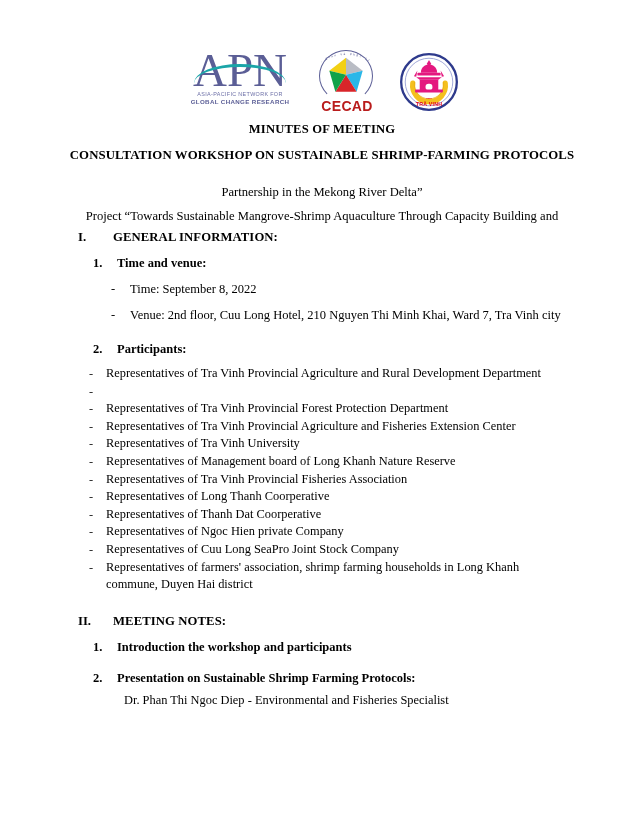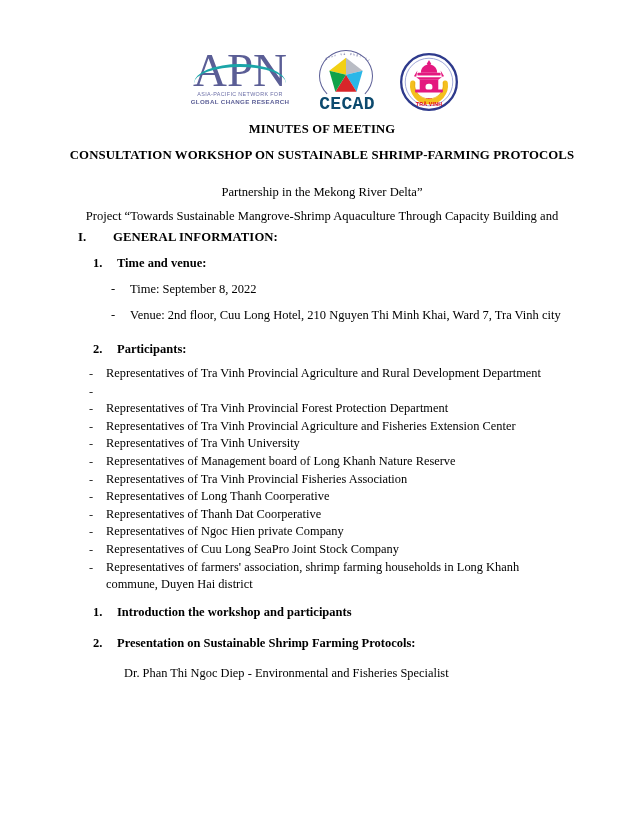--- a/index.html
+++ b/index.html
@@ -137,24 +137,24 @@
     white-space: nowrap;
   }
   .cecad-star {
     position: absolute;
     left: 8px;
     top: 7px;
     width: 38px;
     height: 36px;
   }
   .cecad-word {
-    font-family: Liberation Mono, monospace;
-    font-size: 18px;
-    font-weight: bold;
-    color: #0c4a6e;
+    font-family: Liberation Sans, sans-serif;
+    font-size: 14px;
+    font-weight: bold;
+    color: #b91c1c;
     letter-spacing: 0.3px;
     margin-top: -2px;
   }
 
   
   .travinh-logo {
     width: 58px;
     height: 58px;
     position: relative;
   }
@@ -258,21 +258,21 @@
     font-size: 12.4px;
     max-width: 452px;
   }
   .note-sub-tight {
     margin-left: 117px;
     font-size: 12.4px;
     line-height: 17px;
   }
   .note-sub-loose {
     margin-left: 124px;
-    margin-top: 14px;
+    margin-top: 6px;
     font-size: 12.4px;
     line-height: 17px;
   }
   .mt-sec2 { margin-top: 19px; }
   .mt-notes { margin-top: 20px; }
   .mt-note2 { margin-top: 16px; }
 </style>
 </head>
 <body>
 
@@ -434,20 +434,24 @@
       <div class="plist-item">
         <div class="plist-mark">-</div>
         <div class="plist-text">Representatives of Cuu Long SeaPro Joint Stock Company</div>
       </div>
       <div class="plist-item">
         <div class="plist-mark">-</div>
         <div class="plist-text">Representatives of farmers' association, shrimp farming households in Long Khanh commune, Duyen Hai district</div>
       </div>
     </div>
 
+    <div class="section mt-notes">
+      <div class="sec-num">II.</div>
+      <div class="sec-title">MEETING NOTES:</div>
+    </div>
 
     <div class="subsec">
       <div class="subsec-num">1.</div>
       <div class="subsec-title">Introduction the workshop and participants</div>
     </div>
 
     <div class="subsec mt-note2">
       <div class="subsec-num">2.</div>
       <div class="subsec-title">Presentation on Sustainable Shrimp Farming Protocols:</div>
     </div>

